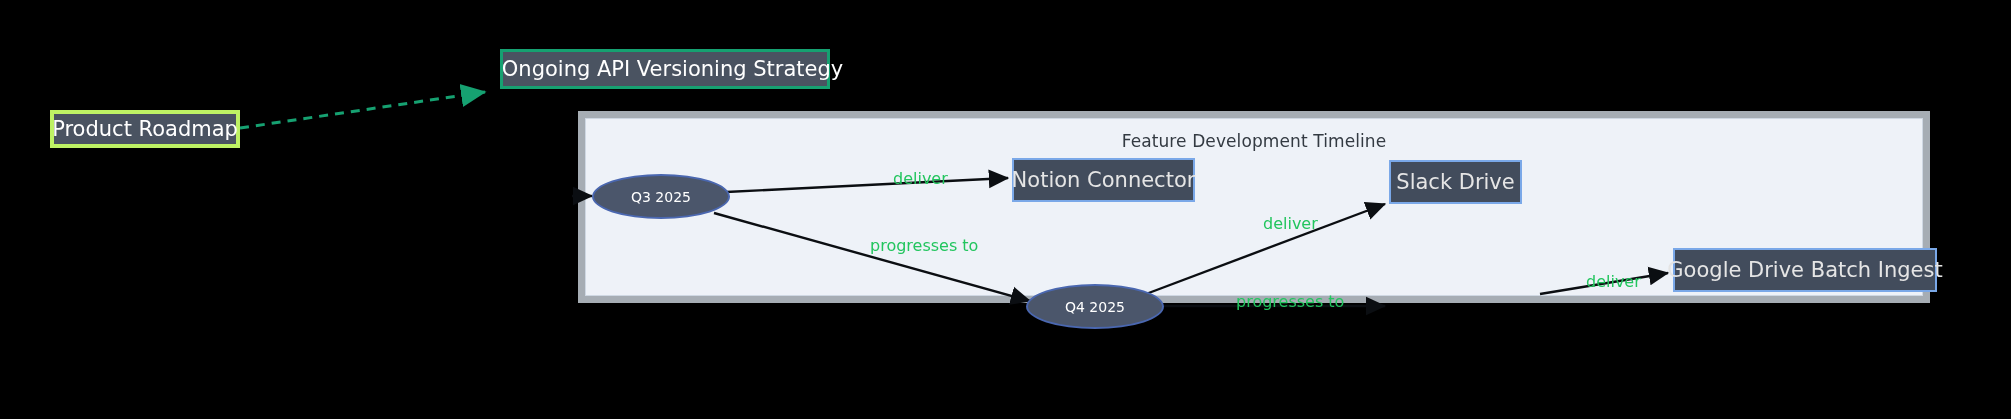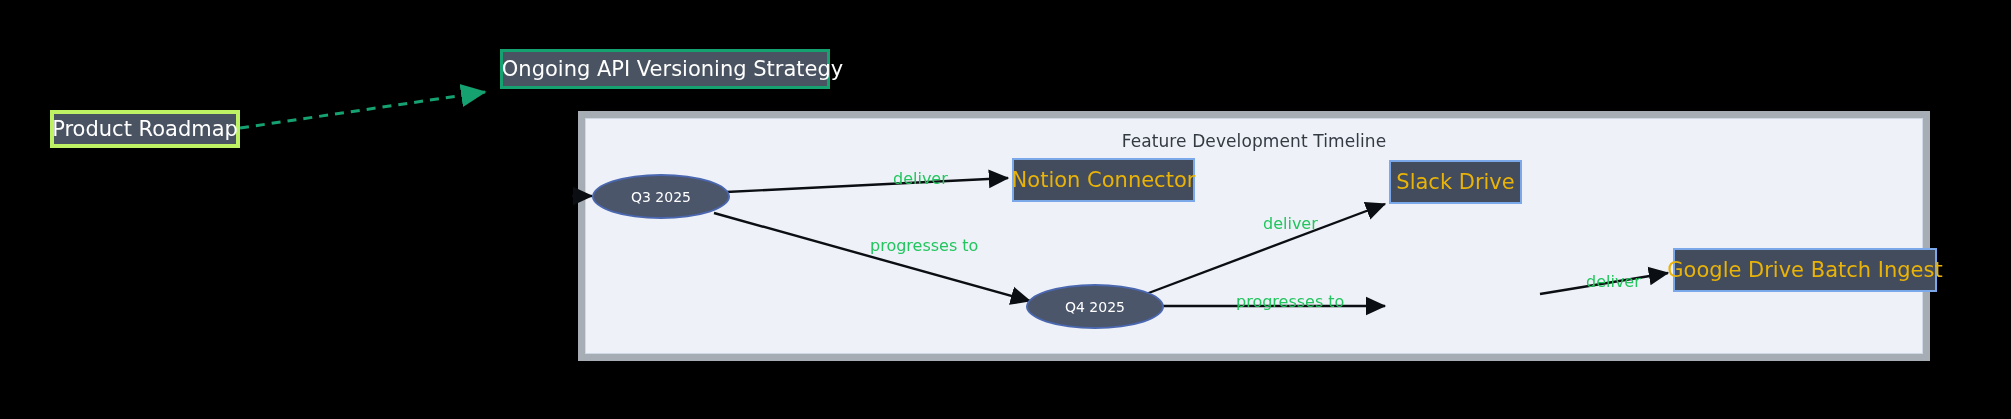--- a/index.html
+++ b/index.html
@@ -24,21 +24,21 @@
     font-size:17px;
     color:#333a42;
     letter-spacing:.1px;
   }
 
   
   .node-rect{
     position:absolute;
     background:#424c5c;
     border:2px solid #7aa8e8;
-    color:#eab308;
+    color:#e5e5e5;
     display:flex;align-items:center;justify-content:center;
     font-size:21px;
     box-sizing:border-box;
     white-space:nowrap;
   }
   
   .node-ellipse{
     position:absolute;
     background:#4b566b;
     border:2px solid #4a67b0;
@@ -69,21 +69,21 @@
     color:#22c55e;
     background:transparent;
     white-space:nowrap;
   }
 </style>
 </head>
 <body>
 
 <div id="stage">
 
-  <div class="cluster" style="left:585px;top:118px;width:1338px;height:236px;">
+  <div class="cluster" style="left:585px;top:118px;width:1338px;height:178px;">
     <div class="cluster-title" style="top:12px;">Feature Development Timeline</div>
   </div>
 
   <svg class="edges" viewBox="0 0 2011 419">
     <defs>
       <marker id="arrow" markerWidth="9" markerHeight="9" refX="8" refY="4.5" orient="auto" markerUnits="strokeWidth">
         <path d="M0,0.6 L8.5,4.5 L0,8.4 Z" fill="#0b0e12"></path>
       </marker>
       <marker id="arrow-green" markerWidth="9" markerHeight="9" refX="8" refY="4.5" orient="auto" markerUnits="strokeWidth">
         <path d="M0,0.6 L8.5,4.5 L0,8.4 Z" fill="#16a171"></path>

